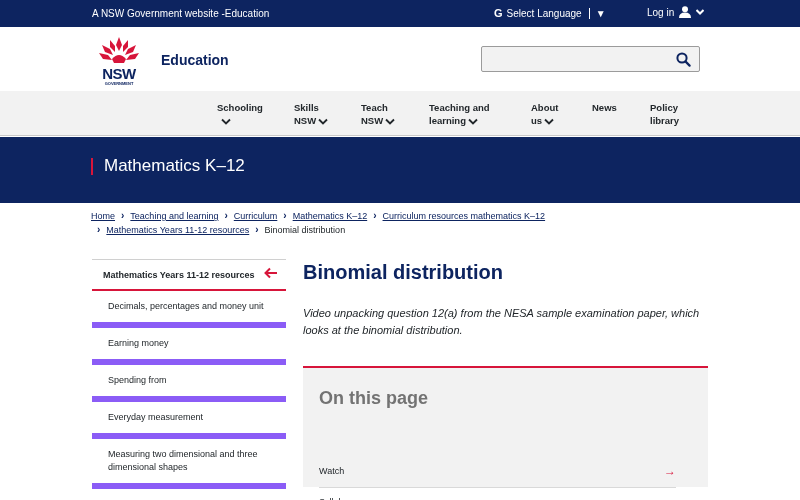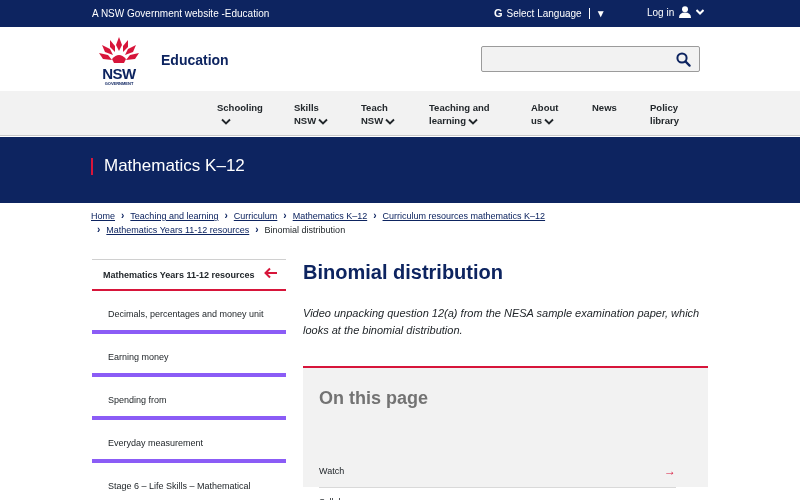--- a/index.html
+++ b/index.html
@@ -28,21 +28,21 @@
   .banner h1 { position: absolute; left: 104px; top: 19px; font-size: 17px; font-weight: normal; color: #fff; }
 
   .crumbs { position: absolute; left: 91px; top: 209px; width: 460px; font-size: 9px; line-height: 13px; color: #22272b; }
   .crumbs a { color: #0d2460; text-decoration: underline; }
   .crumbs .sep { display: inline-block; margin: 0 6px; font-weight: bold; color: #0d2460; font-size: 10px; }
 
   .sidenav { position: absolute; left: 92px; top: 259px; width: 194px; border-top: 1px solid #d0d0d0; }
   .sidenav .active { height: 31px; border-bottom: 2px solid #d7153a; font-size: 9px; font-weight: bold; color: #22272b; position: relative; }
   .sidenav .active span { position: absolute; left: 11px; top: 10px; }
   .sidenav .active .arrow { position: absolute; right: 8px; top: 7px; }
-  .sidenav .sub { border-bottom: 4px solid #8b5cf6; font-size: 9px; color: #22272b; padding: 17px 10px 9px 16px; line-height: 13px; }
+  .sidenav .sub { border-bottom: 6px solid #8b5cf6; font-size: 9px; color: #22272b; padding: 9px 10px 9px 16px; line-height: 13px; }
 
   .main { position: absolute; left: 303px; top: 259px; width: 405px; }
   .main h2 { font-size: 20px; font-weight: bold; color: #0d2460; margin-top: 2px; }
   .main p { font-size: 11px; line-height: 17px; color: #22272b; margin-top: 21px; font-style: italic; }
 
   .otp { position: absolute; left: 303px; top: 366px; width: 405px; height: 121px; background: #f2f2f2; border-top: 2px solid #d7153a; }
   .otp h3 { position: absolute; left: 16px; top: 20px; font-size: 18px; font-weight: bold; color: #737373; }
   .otp .link { position: absolute; left: 16px; width: 357px; height: 30px; font-size: 9px; color: #22272b; margin-top: 39px; }
   .otp .link span.t { position: absolute; left: 0; top: 8px; }
   .otp .link .arrow { position: absolute; right: 0; top: 6px; color: #d7153a; font-size: 12px; }
@@ -151,20 +151,21 @@
   <div class="active">
     <span>Mathematics Years 11-12 resources</span>
     <svg class="arrow" width="14" height="12" viewBox="0 0 14 12">
         <path d="M13 6 L2 6 M6 1.5 L1.5 6 L6 10.5" stroke="#d7153a" stroke-width="2" fill="none"></path>
       </svg>
   </div>
   <div class="sub">Decimals, percentages and money unit</div>
   <div class="sub">Earning money</div>
   <div class="sub">Spending from</div>
   <div class="sub">Everyday measurement</div>
+  <div class="sub">Measuring two dimensional and three dimensional shapes</div>
   <div class="sub">Stage 6 – Life Skills – Mathematical</div>
 </div>
 
 <div class="main">
   <h2>Binomial distribution</h2>
   <p>Video unpacking question 12(a) from the NESA sample examination paper, which looks at the binomial distribution.</p>
 </div>
 
 <div class="otp">
   <h3>On this page</h3>

